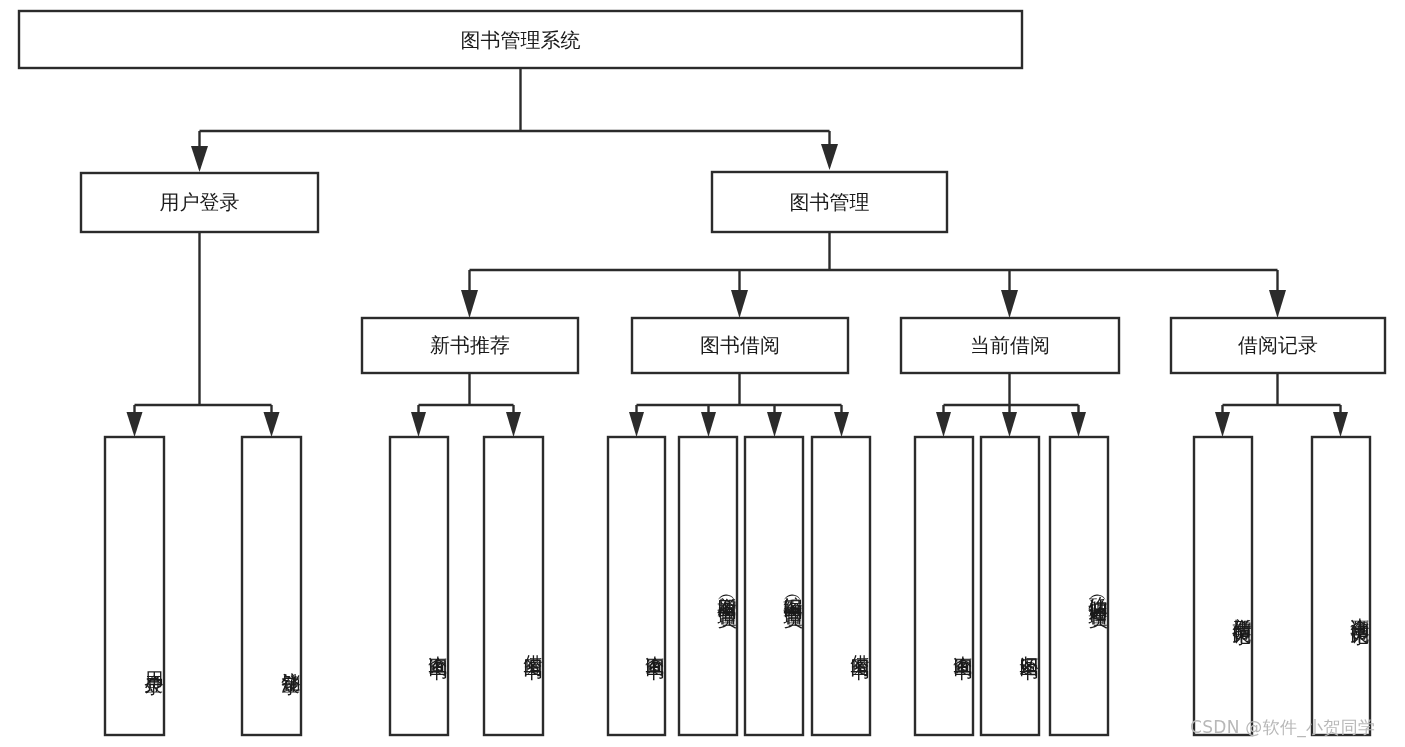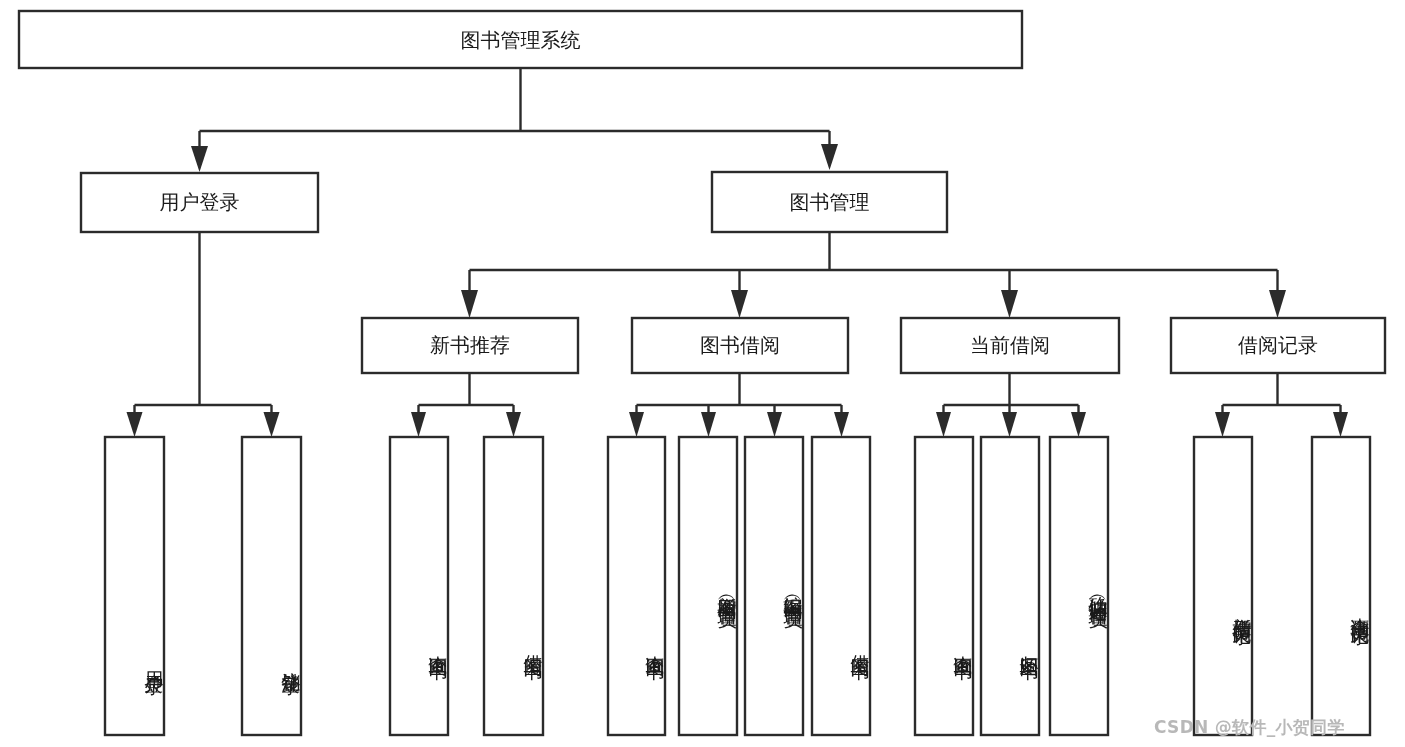--- a/index.html
+++ b/index.html
@@ -68,28 +68,27 @@
     color: #1a1a1a;
     white-space: nowrap;
     text-align: center;
     pointer-events: none;
     display: flex;
     align-items: flex-start;
     justify-content: center;
   }
   .watermark {
     position: absolute;
-    left: 1154px;
+    left: 1190px;
     top: 716px;
     font-family: "DejaVu Sans", "Liberation Sans", sans-serif;
     font-size: 17px;
     color: #b8b8b8;
     white-space: nowrap;
     letter-spacing: 0.3px;
-    font-weight: bold;
   }
 </style>
 </head>
 <body>
 
 <div id="diagram-root">
 
   <svg id="tree-svg" viewBox="0 0 1405 747" xmlns="http://www.w3.org/2000/svg">
 
     <g>

